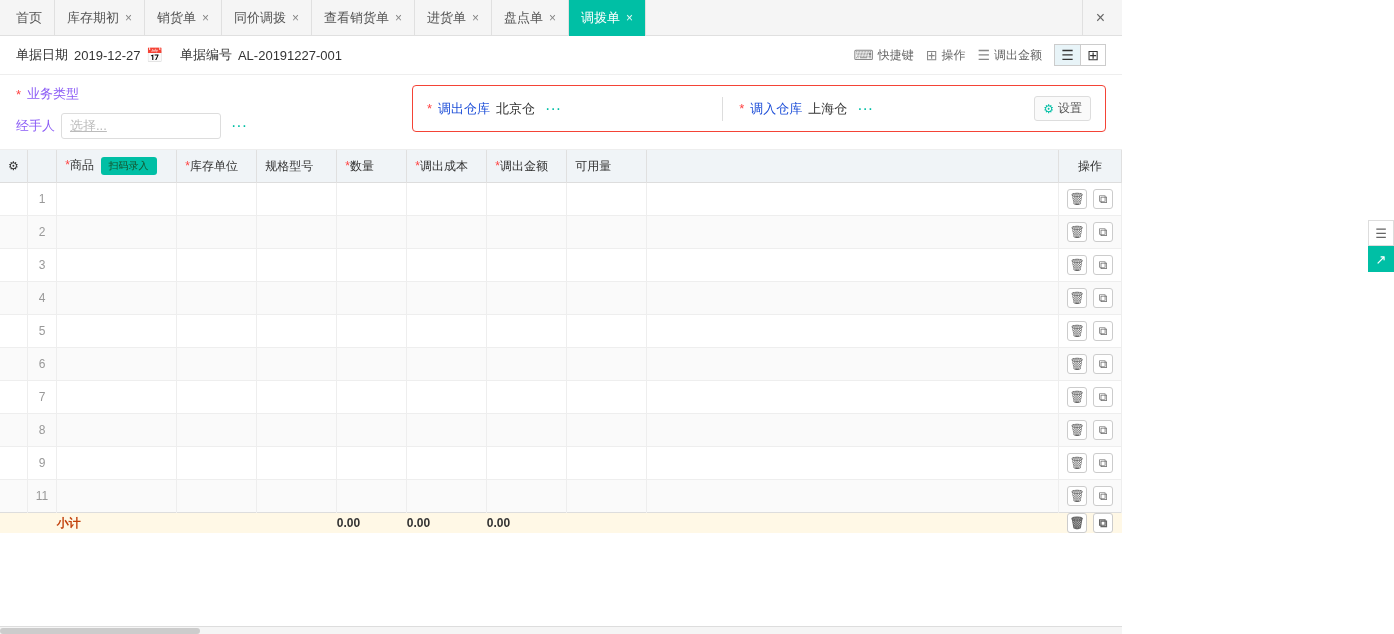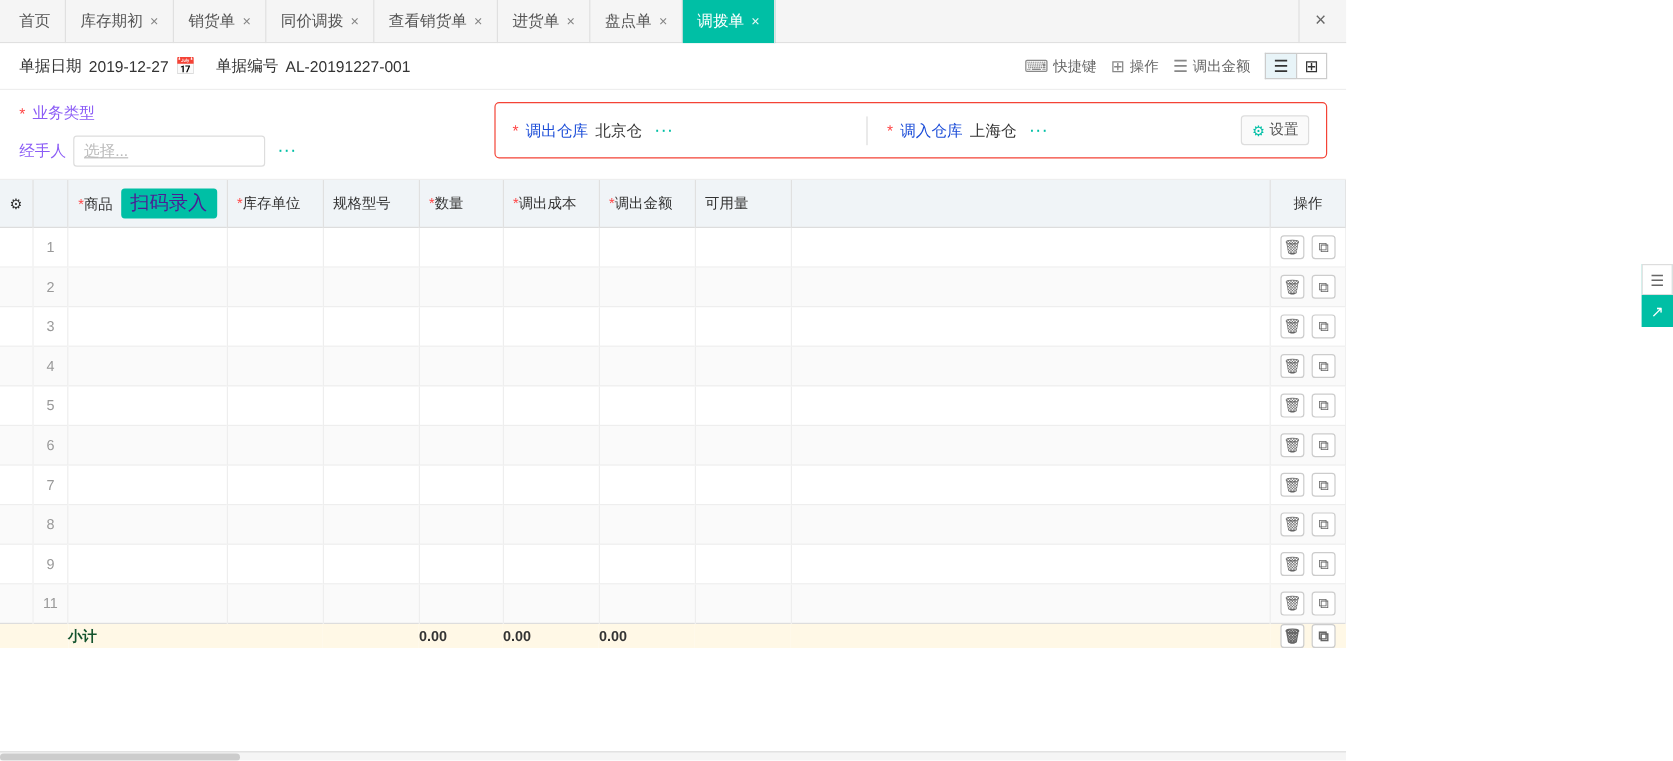--- a/index.html
+++ b/index.html
@@ -227,21 +227,21 @@
       border-right: 1px solid #eee;
       color: #333;
       height: 32px;
     }
     tbody td.num-cell { text-align: center; color: #999; font-size: 12px; }
     .tfoot-row td {
       background: #fff8e6;
       font-weight: bold;
       border-top: 1px solid #ddd;
     }
-    .tfoot-row td.label-cell { color: #14532d; }
+    .tfoot-row td.label-cell { color: #c2410c; }
 
     
     .row-actions {
       display: flex;
       gap: 6px;
       align-items: center;
       justify-content: center;
     }
     .row-icon {
       width: 20px;
@@ -253,25 +253,25 @@
       justify-content: center;
       cursor: pointer;
       color: #666;
       font-size: 12px;
       background: #fff;
     }
 
     
     .scan-btn {
       background: #00bfa5;
-      color: #4c1d95;
+      color: #14532d;
       border: none;
       border-radius: 3px;
       padding: 2px 8px;
-      font-size: 16px;
+      font-size: 10px;
       cursor: pointer;
     }
 
     
     .right-panel {
       position: fixed;
       right: 0;
       top: 220px;
       display: flex;
       flex-direction: column;

